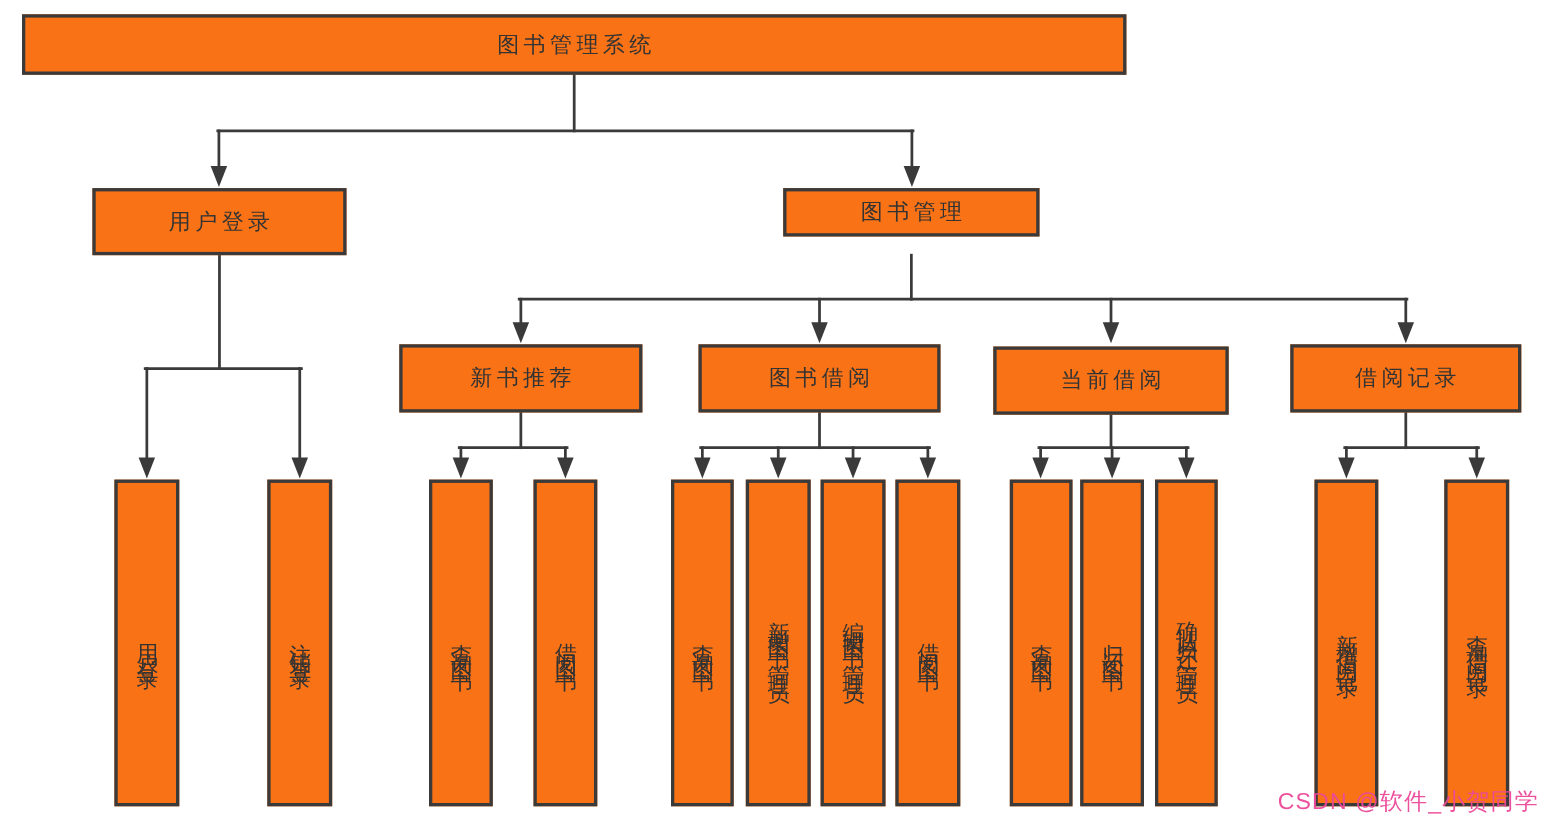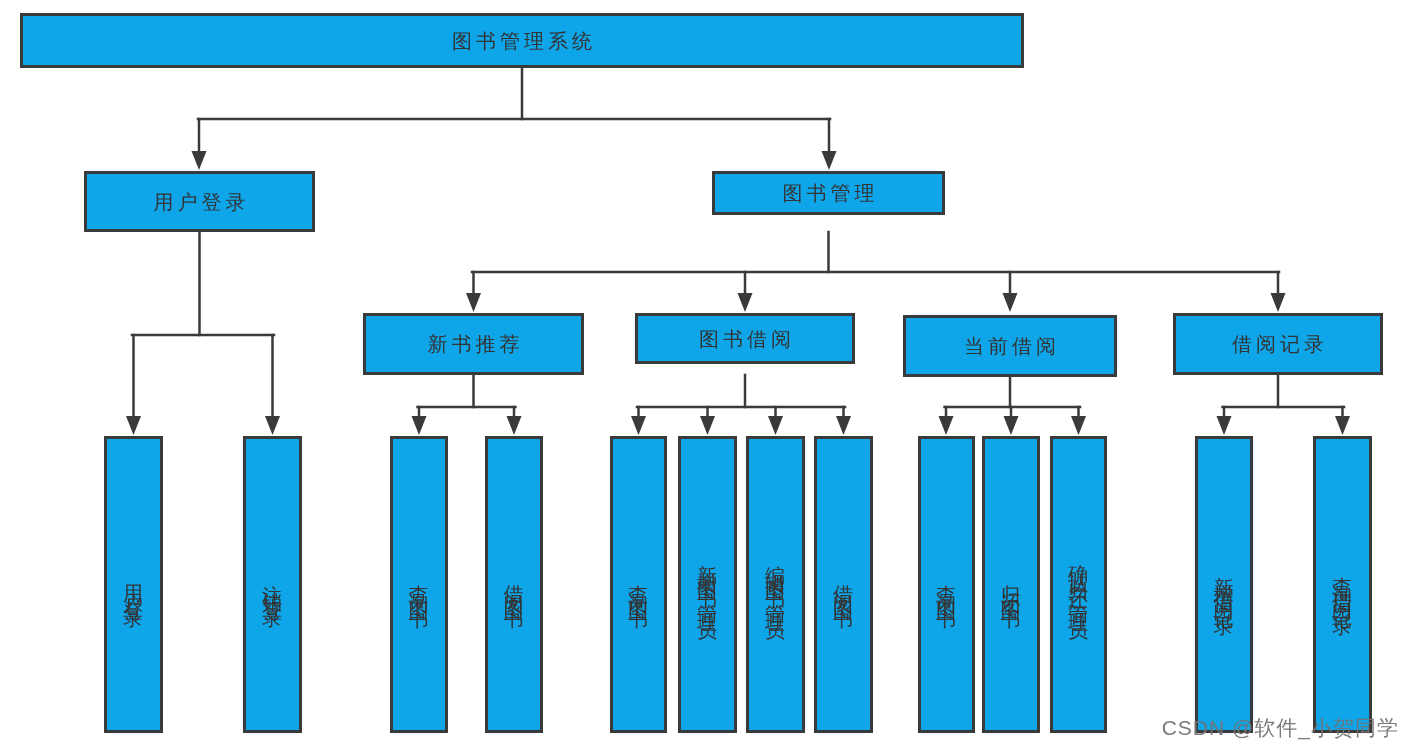--- a/index.html
+++ b/index.html
@@ -13,21 +13,21 @@
     width:1405px;height:747px;
     background:var(--bg);
     overflow:hidden;
     font-family:"Liberation Sans","DejaVu Sans",sans-serif;
   }
   .wires{position:absolute;left:0;top:0;width:1405px;height:747px;z-index:1;}
   .wires line{stroke:var(--line);stroke-width:2.5;stroke-linecap:square;}
   .wires polygon{fill:var(--line);stroke:none;}
   .box{
     position:absolute;
-    background:#0ea5e9;
+    background:#f97316;
     border:3px solid var(--line);
     box-sizing:border-box;
     display:flex;align-items:center;justify-content:center;
     z-index:2;
   }
   .box .lbl{
     font-size:20px;color:var(--text);
     letter-spacing:4px;
     white-space:nowrap;
     line-height:1.2;
@@ -38,21 +38,21 @@
     text-orientation:mixed;
     letter-spacing:8px;
     text-indent:0;
     white-space:nowrap;
   }
   .watermark{
     position:absolute;
     right:6px;top:714px;
     z-index:5;
     font-size:21px;
-    color:#737373;
+    color:#ec4899;
     opacity:0.95;
     letter-spacing:1px;
     white-space:nowrap;
   }
 </style>
 </head>
 <body>
 
 <div class="stage">
 
@@ -125,21 +125,21 @@
   <div class="box" style="left:84px;top:171px;width:231px;height:61px">
     <span class="lbl">用户登录</span>
   </div>
   <div class="box" style="left:712px;top:171px;width:233px;height:44px">
     <span class="lbl">图书管理</span>
   </div>
 
   <div class="box" style="left:363px;top:313px;width:221px;height:62px">
     <span class="lbl">新书推荐</span>
   </div>
-  <div class="box" style="left:635px;top:313px;width:220px;height:51px">
+  <div class="box" style="left:635px;top:313px;width:220px;height:62px">
     <span class="lbl">图书借阅</span>
   </div>
   <div class="box" style="left:903px;top:315px;width:214px;height:62px">
     <span class="lbl">当前借阅</span>
   </div>
   <div class="box" style="left:1173px;top:313px;width:210px;height:62px">
     <span class="lbl">借阅记录</span>
   </div>
 
   <div class="box vbox" style="left:104px;top:436px;width:59px;height:297px">

